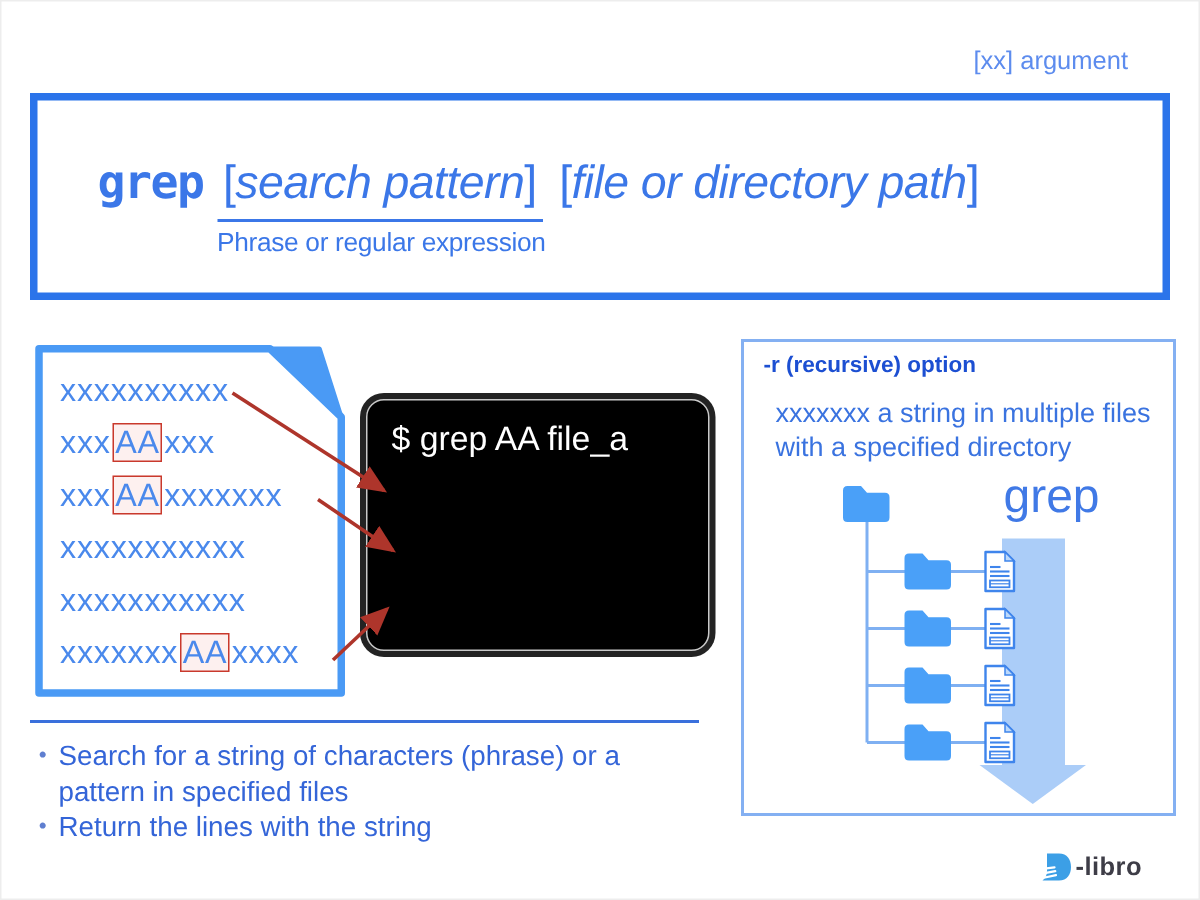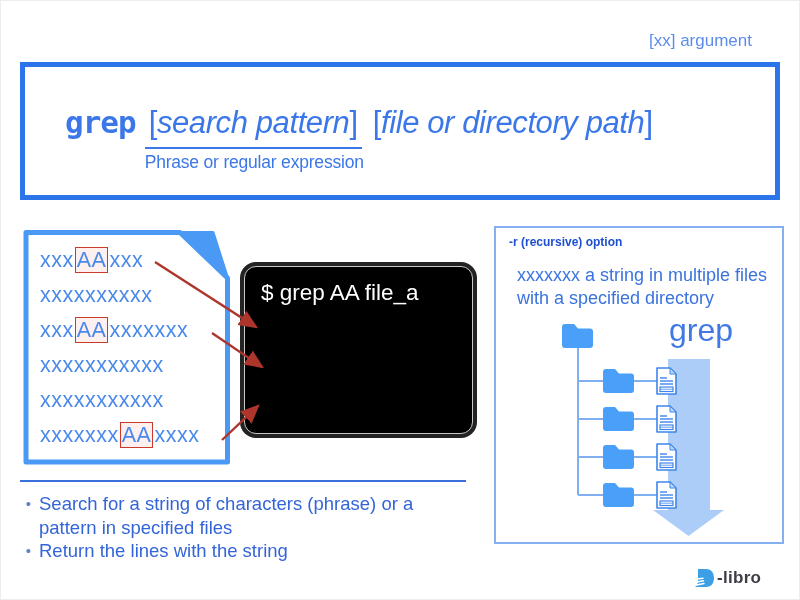--- a/index.html
+++ b/index.html
@@ -40,21 +40,21 @@
   
   .divider{position:absolute;left:20px;top:480px;width:446px;border-top:2px solid #3a70dc;}
   .notes{position:absolute;left:18px;top:492px;width:452px;color:#3465d8;
     font-size:18.5px;line-height:23.5px;}
   .note-item{display:flex;}
   .note-item .bullet{width:21px;flex:0 0 21px;text-align:center;font-size:15px;color:#5f7fd0;}
   .note-item .note-text{width:425px;}
   
   .rpanel{position:absolute;left:494px;top:226px;width:290px;height:318px;box-sizing:border-box;
     border:2px solid #84b0f2;background:#fff;}
-  .rpanel-title{position:absolute;left:13px;top:7px;font-size:12px;font-weight:bold;color:#1c4fd2;}
+  .rpanel-title{position:absolute;left:13px;top:7px;font-size:15px;font-weight:bold;color:#1c4fd2;}
   .rpanel-desc{position:absolute;left:21px;top:36px;font-size:18px;line-height:23px;color:#3a73e0;}
   .rpanel-grep{position:absolute;left:150px;top:84px;width:110px;text-align:center;
     font-size:32px;color:#4079e6;}
   .tree{position:absolute;left:0;top:0;}
   
   .logo{position:absolute;left:693px;top:567px;display:flex;align-items:center;gap:2px;}
   .logo-text{font-size:17px;font-weight:bold;color:#3e3d47;letter-spacing:0.3px;}
 </style>
 </head>
 <body>
@@ -73,22 +73,22 @@
       <span class="syn-arg"><span>[</span><em>file or directory path</em><span>]</span></span>
     </div>
   </div>
 
   <div class="doc">
     <svg class="page" width="208" height="236" viewBox="0 0 208 236">
       <path d="M4,2.5 H158 L205.5,48 V232 H4 Z" fill="#ffffff" stroke="#4a9af5" stroke-width="5" stroke-linejoin="round"></path>
       <path d="M158,2.5 L191,2.5 L205.5,48 Z" fill="#4a9af5" stroke="#4a9af5" stroke-width="3" stroke-linejoin="round"></path>
     </svg>
     <div class="doc-lines">
+        <div><span>xxxxxxxxxx</span></div>
         <div><span>xxx</span><span class="hl">AA</span><span>xxx</span></div>
-        <div><span>xxxxxxxxxx</span></div>
         <div><span>xxx</span><span class="hl">AA</span><span>xxxxxxx</span></div>
         <div><span>xxxxxxxxxxx</span></div>
         <div><span>xxxxxxxxxxx</span></div>
         <div><span>xxxxxxx</span><span class="hl">AA</span><span>xxxx</span></div>
       </div>
   </div>
 
   <div class="terminal">
     <div class="terminal-inner">
       <div class="term-cmd">$ grep AA file_a</div>

